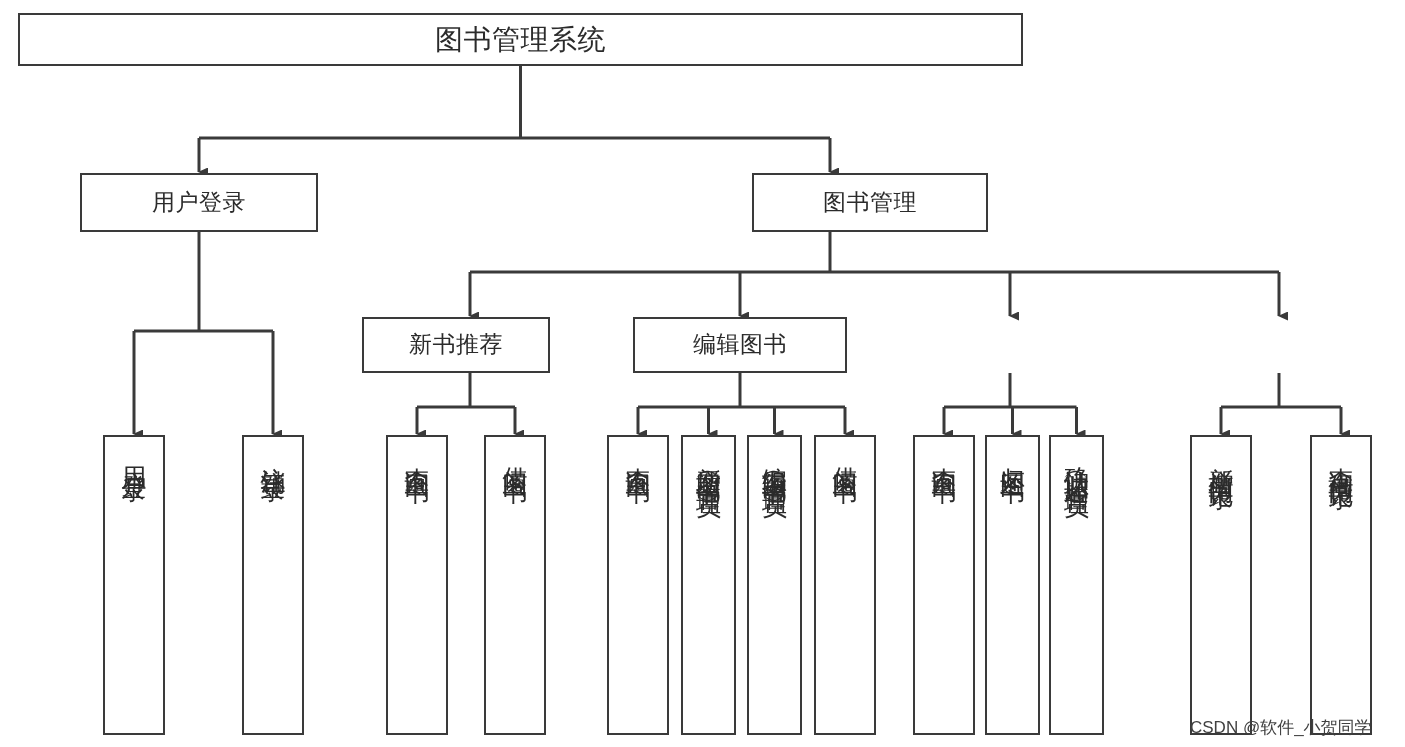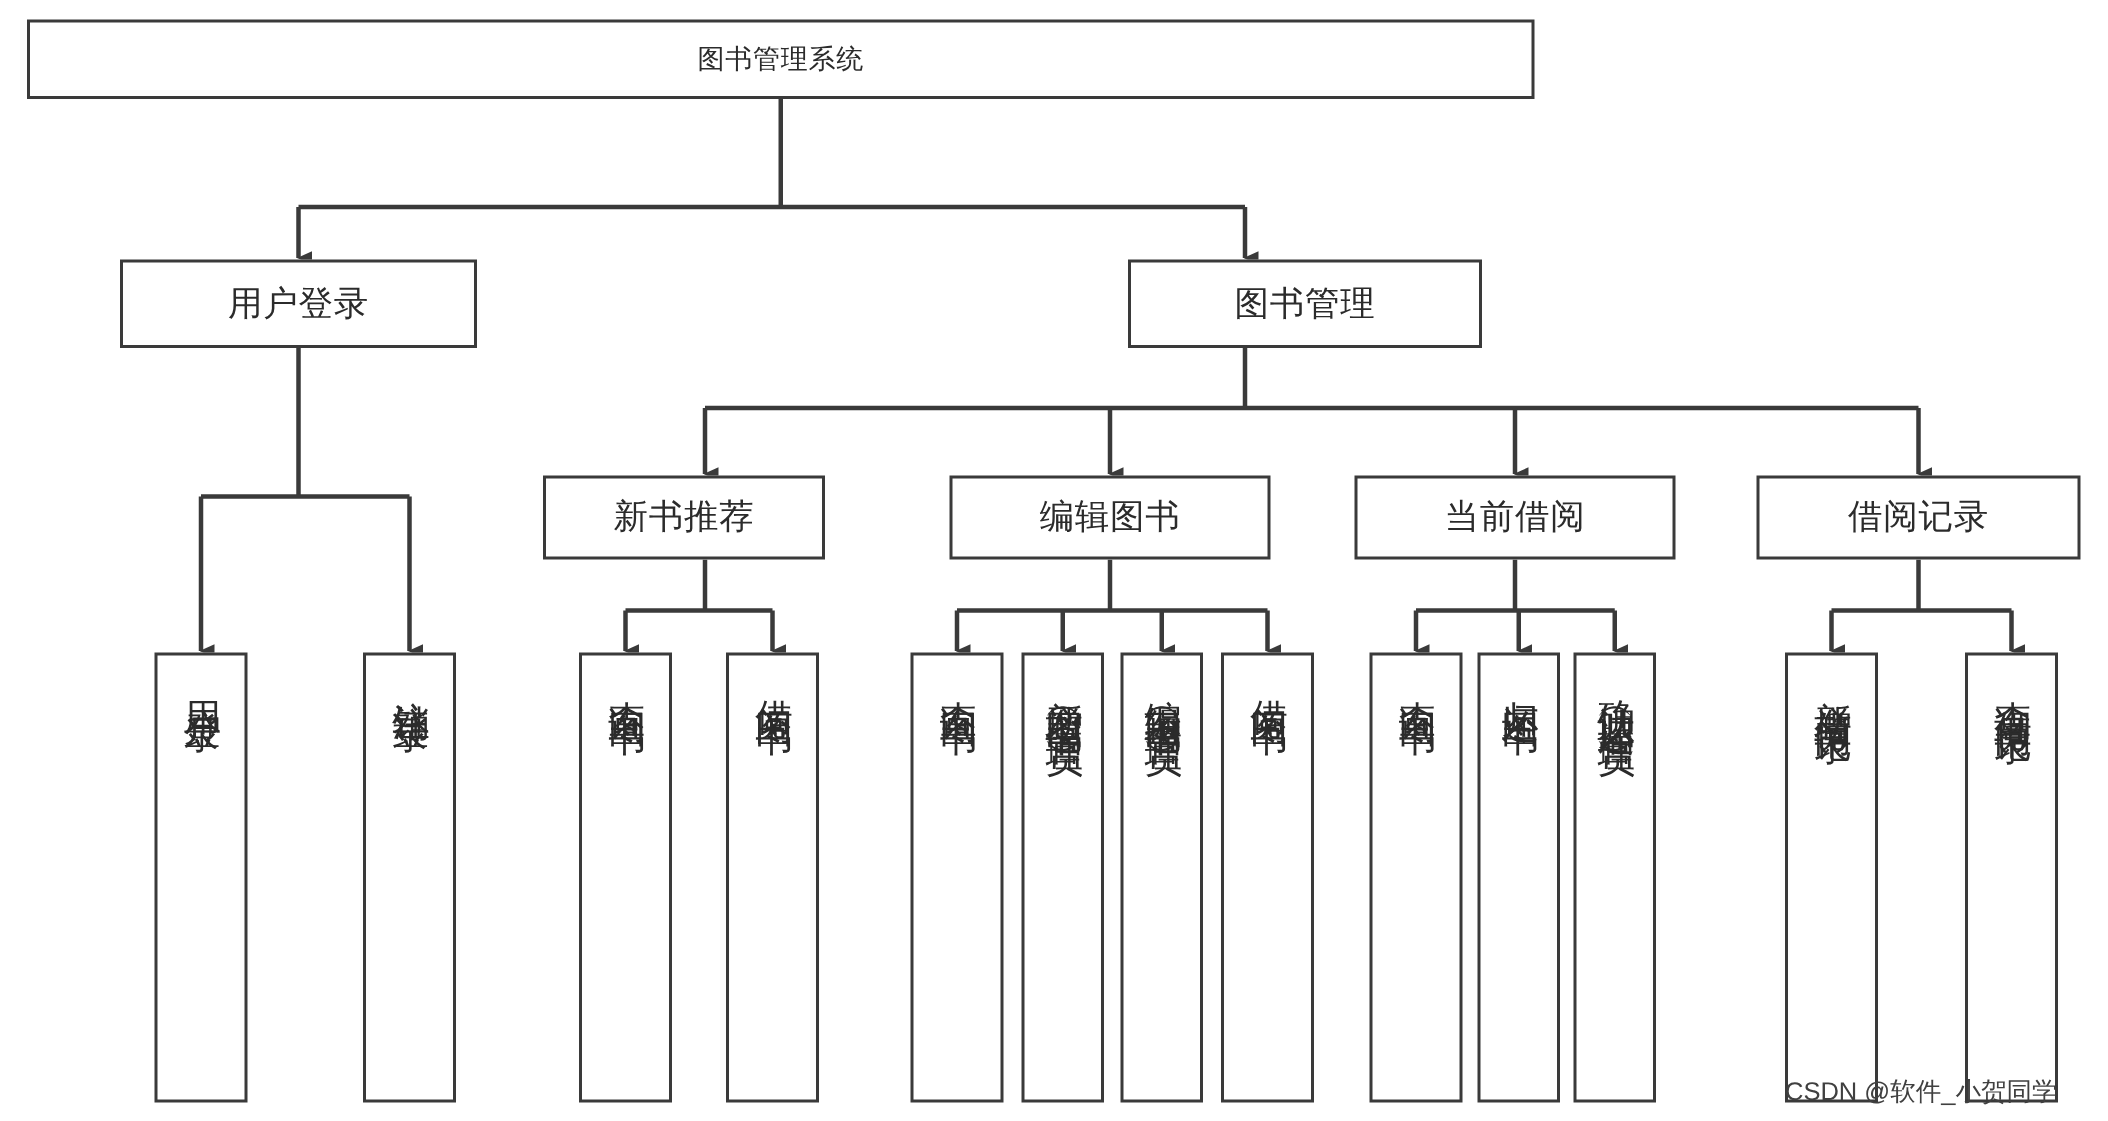--- a/index.html
+++ b/index.html
@@ -53,21 +53,21 @@
   }
   .node.vertical .label {
     writing-mode: vertical-rl;
     text-orientation: upright;
     font-size: 25px;
     letter-spacing: 4px;
     line-height: 1;
     white-space: nowrap;
   }
   .node.root .label {
-    font-size: 18px;
+    font-size: 28px;
   }
   .watermark {
     position: absolute;
     left: 1190px;
     top: 716px;
     font-size: 17px;
     color: #404040;
     z-index: 3;
     white-space: nowrap;
   }
@@ -130,26 +130,20 @@
   <div class="node horizontal" style="left: 752px; top: 173px; width: 236px; height: 59px;">
     <span class="label">图书管理</span>
   </div>
 
   <div class="node horizontal" style="left: 362px; top: 317px; width: 188px; height: 56px;">
     <span class="label">新书推荐</span>
   </div>
   <div class="node horizontal" style="left: 633px; top: 317px; width: 214px; height: 56px;">
     <span class="label">编辑图书</span>
   </div>
-  <div class="node horizontal" style="left: 903px; top: 317px; width: 214px; height: 56px;">
-    <span class="label">当前借阅</span>
-  </div>
-  <div class="node horizontal" style="left: 1171px; top: 317px; width: 216px; height: 56px;">
-    <span class="label">借阅记录</span>
-  </div>
 
   <div class="node vertical" style="left: 103px; top: 435px; width: 62px; height: 300px;">
     <span class="label">用户登录</span>
   </div>
   <div class="node vertical" style="left: 242px; top: 435px; width: 62px; height: 300px;">
     <span class="label">注销登录</span>
   </div>
   <div class="node vertical" style="left: 386px; top: 435px; width: 62px; height: 300px;">
     <span class="label">查询图书</span>
   </div>

